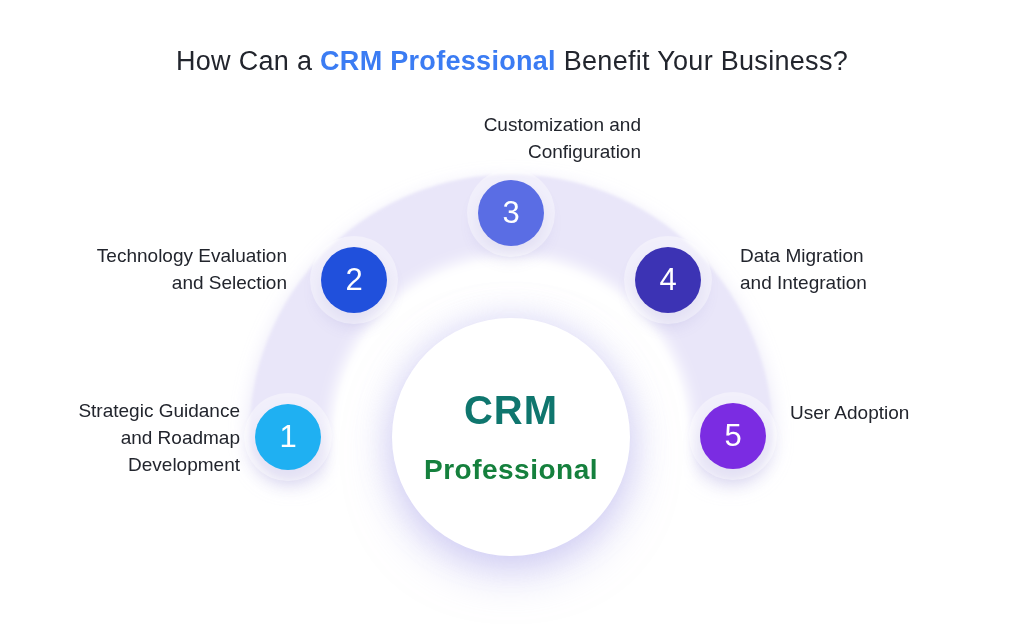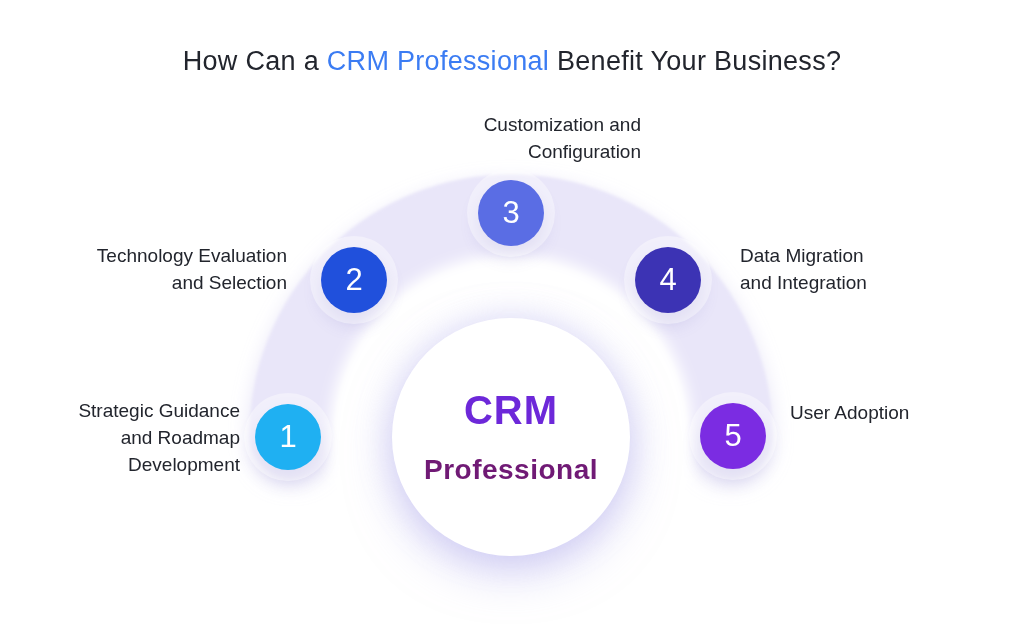--- a/index.html
+++ b/index.html
@@ -15,21 +15,21 @@
   .title {
     position: absolute;
     top: 46px; left: 0;
     width: 1024px;
     text-align: center;
     font-size: 27px;
     font-weight: 500;
     letter-spacing: 0.3px;
     color: #22252d;
   }
-  .title .hl { color: #3b7cf3; font-weight: 400; }
+  .title .hl { color: #3b7cf3; font-weight: 700; }
 
   
   .arc-svg { position: absolute; left: 0; top: 0; }
 
   
   .center-circle {
     position: absolute;
     left: 392px; top: 318px;
     width: 238px; height: 238px;
     border-radius: 50%;
@@ -38,28 +38,28 @@
     display: flex;
     flex-direction: column;
     align-items: center;
     justify-content: center;
     text-align: center;
   }
   .crm-line1 {
     font-size: 40px;
     font-weight: 800;
     letter-spacing: 1px;
-    color: #6d28d9;
+    color: #0f766e;
   }
   .crm-line2 {
     font-size: 28px;
     font-weight: 800;
     letter-spacing: 0.5px;
     margin-top: 21px;
-    color: #701a75;
+    color: #15803d;
   }
 
   
   .node {
     position: absolute;
     width: 66px; height: 66px;
     border-radius: 50%;
     display: flex;
     align-items: center;
     justify-content: center;

